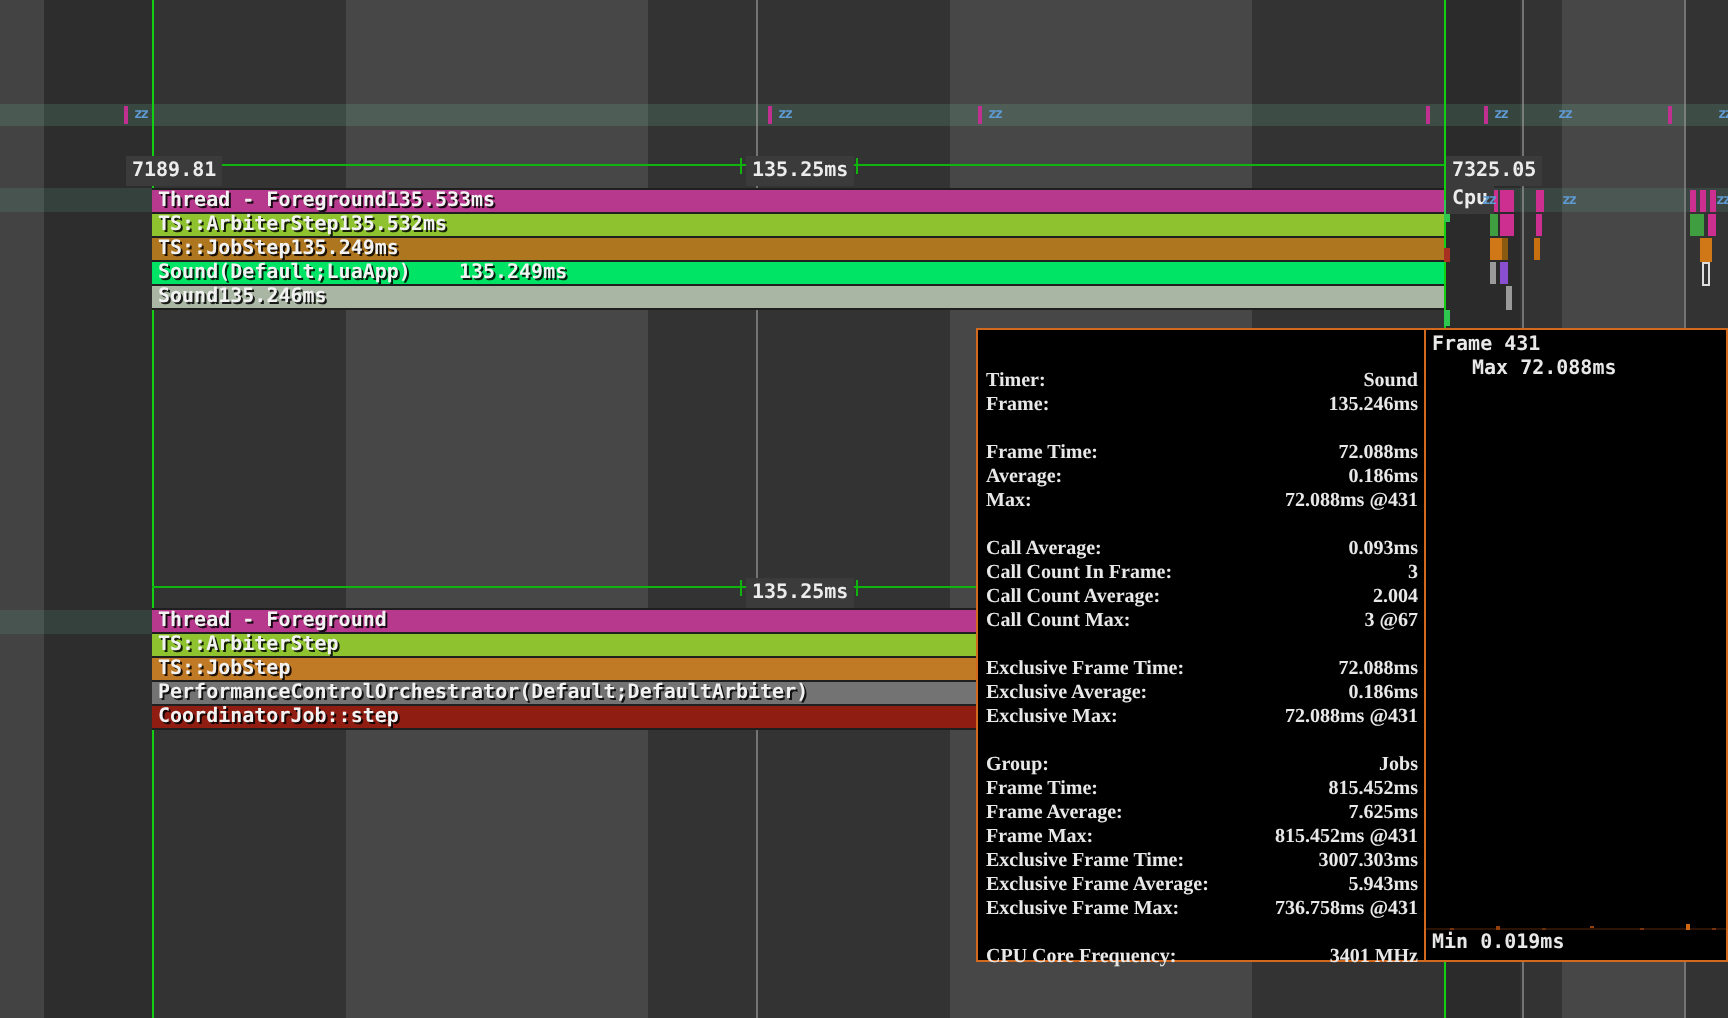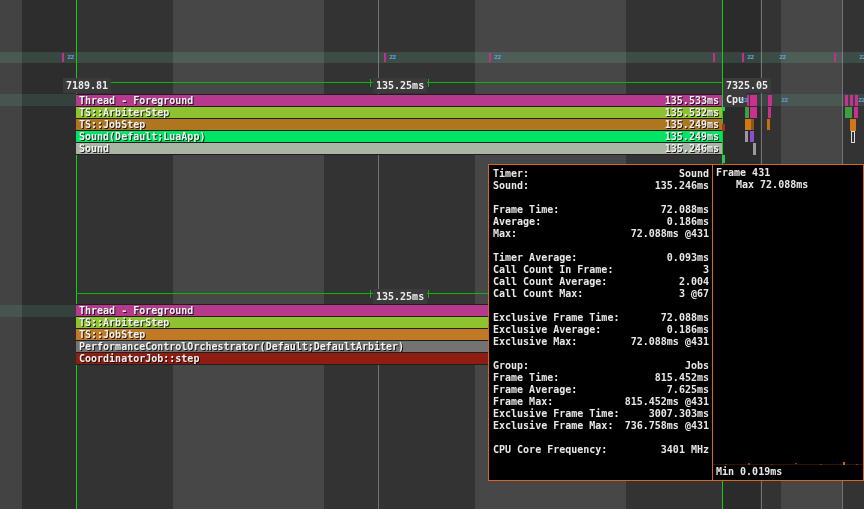--- a/index.html
+++ b/index.html
@@ -9,28 +9,28 @@
   .band{position:absolute;left:0;width:864px;z-index:1;}
   .vline{position:absolute;top:0;width:1px;height:509px;z-index:1;}
   .vline.gray{background:rgba(170,170,170,0.55);}
   .vline.green{background:#12cf12;z-index:2;}
   .ruler-line{position:absolute;height:1px;background:#0fb40f;z-index:2;}
   .tick{position:absolute;width:1px;height:8px;background:#0fb40f;z-index:2;}
   .rlabel{position:absolute;background:#3b3b3b;color:#ececec;line-height:15px;height:15px;
     padding:0 3px;z-index:4;white-space:pre;}
   .barsbg{position:absolute;left:76px;width:646px;background:#1f1f1f;z-index:2;}
   .bar{position:absolute;left:76px;width:646px;height:11px;line-height:11px;z-index:3;
-    display:flex;justify-content:space-between;box-sizing:border-box;padding:0 3px;
+    display:flex;justify-content:flex-start;box-sizing:border-box;padding:0 3px;
     color:#f2f2f2;text-shadow:1px 1px 0 rgba(0,0,0,0.85);white-space:pre;overflow:hidden;}
   .frag{position:absolute;z-index:3;}
   .smark-tick{position:absolute;width:2px;height:9px;background:#c03090;z-index:4;}
   .smark-zz{position:absolute;color:#5e9bd4;font-size:7px;line-height:7px;z-index:4;letter-spacing:-1px;}
   #tooltip{position:absolute;left:488px;top:164px;width:376px;height:317px;background:#000;
     border:1px solid #d2691e;box-sizing:border-box;z-index:10;}
-  #tt-left{position:absolute;left:0;top:0;width:223px;height:100%;padding-top:3px;box-sizing:border-box;}
+  #tt-left{position:absolute;left:0;top:0;width:223px;height:100%;padding-top:20px;box-sizing:border-box;font-family:Liberation Serif, serif;}
   #tt-right{position:absolute;left:223px;top:0;right:0;height:100%;border-left:1px solid #d2691e;box-sizing:border-box;}
   .trow{position:relative;height:12px;line-height:12px;white-space:pre;}
   .trow .lab{position:absolute;left:4px;}
   .trow .val{position:absolute;right:3px;}
   .fp-text{position:absolute;left:3px;white-space:pre;line-height:12px;}
   .dot{position:absolute;z-index:11;}
 </style>
 </head>
 <body>
 
@@ -127,40 +127,41 @@
       <div class="smark-zz" style="left: 779px; top: 54px;">zz</div>
       <div class="smark-zz" style="left: 859px; top: 54px;">zz</div>
       <div class="smark-zz" style="left: 741px; top: 97px;">zz</div>
       <div class="smark-zz" style="left: 781px; top: 97px;">zz</div>
       <div class="smark-zz" style="left: 858px; top: 97px;">zz</div>
     </div>
 
   <div id="tooltip">
     <div id="tt-left">
         <div class="trow"><span class="lab">Timer:</span><span class="val">Sound</span></div>
-        <div class="trow"><span class="lab">Sound:</span><span class="val">135.246ms</span></div>
+        <div class="trow"><span class="lab">Frame:</span><span class="val">135.246ms</span></div>
         <div class="trow"><span class="lab"></span><span class="val"></span></div>
         <div class="trow"><span class="lab">Frame Time:</span><span class="val">72.088ms</span></div>
         <div class="trow"><span class="lab">Average:</span><span class="val">0.186ms</span></div>
         <div class="trow"><span class="lab">Max:</span><span class="val">72.088ms @431</span></div>
         <div class="trow"><span class="lab"></span><span class="val"></span></div>
-        <div class="trow"><span class="lab">Timer Average:</span><span class="val">0.093ms</span></div>
+        <div class="trow"><span class="lab">Call Average:</span><span class="val">0.093ms</span></div>
         <div class="trow"><span class="lab">Call Count In Frame:</span><span class="val">3</span></div>
         <div class="trow"><span class="lab">Call Count Average:</span><span class="val">2.004</span></div>
         <div class="trow"><span class="lab">Call Count Max:</span><span class="val">3 @67</span></div>
         <div class="trow"><span class="lab"></span><span class="val"></span></div>
         <div class="trow"><span class="lab">Exclusive Frame Time:</span><span class="val">72.088ms</span></div>
         <div class="trow"><span class="lab">Exclusive Average:</span><span class="val">0.186ms</span></div>
         <div class="trow"><span class="lab">Exclusive Max:</span><span class="val">72.088ms @431</span></div>
         <div class="trow"><span class="lab"></span><span class="val"></span></div>
         <div class="trow"><span class="lab">Group:</span><span class="val">Jobs</span></div>
         <div class="trow"><span class="lab">Frame Time:</span><span class="val">815.452ms</span></div>
         <div class="trow"><span class="lab">Frame Average:</span><span class="val">7.625ms</span></div>
         <div class="trow"><span class="lab">Frame Max:</span><span class="val">815.452ms @431</span></div>
         <div class="trow"><span class="lab">Exclusive Frame Time:</span><span class="val">3007.303ms</span></div>
+        <div class="trow"><span class="lab">Exclusive Frame Average:</span><span class="val">5.943ms</span></div>
         <div class="trow"><span class="lab">Exclusive Frame Max:</span><span class="val">736.758ms @431</span></div>
         <div class="trow"><span class="lab"></span><span class="val"></span></div>
         <div class="trow"><span class="lab">CPU Core Frequency:</span><span class="val">3401 MHz</span></div>
       </div>
     <div id="tt-right">
       <div class="fp-text" style="top:2px;">Frame 431</div>
       <div class="fp-text" style="top:14px;margin-left:20px;">Max 72.088ms</div>
       <div class="fp-text" style="bottom:2px;">Min 0.019ms</div>
     </div>
   </div>

